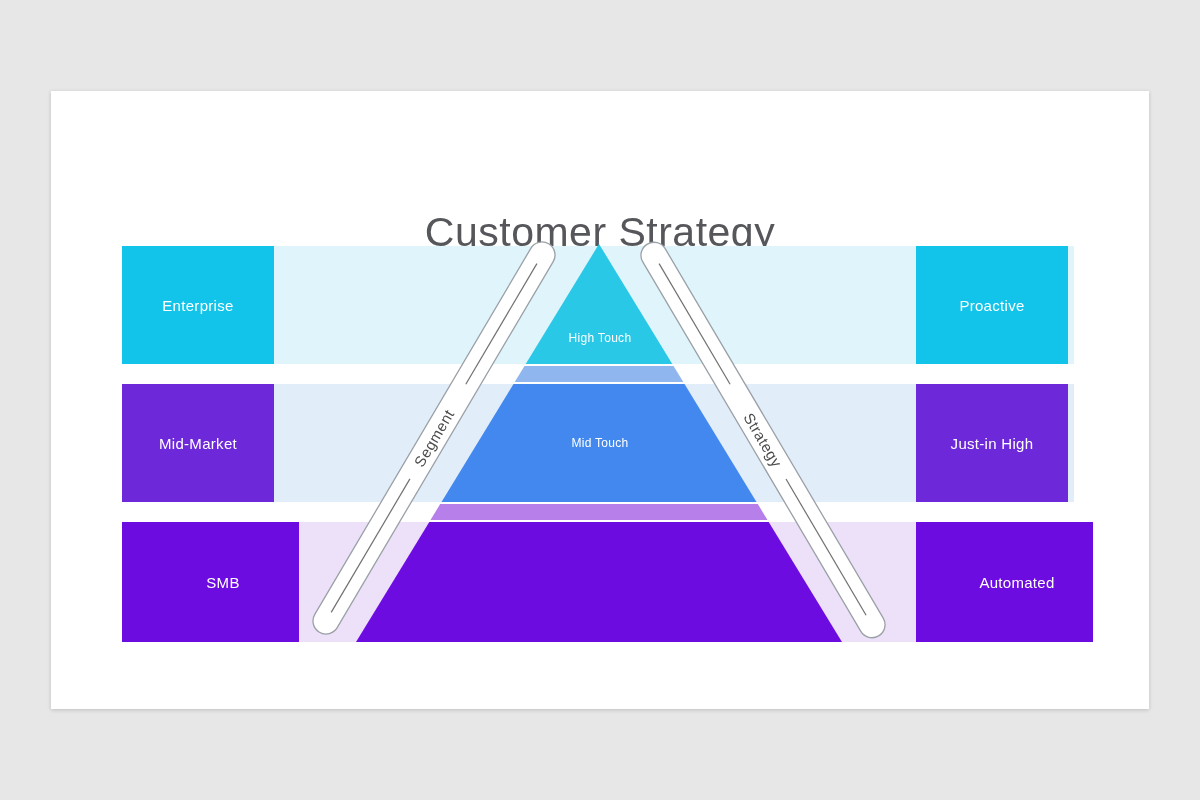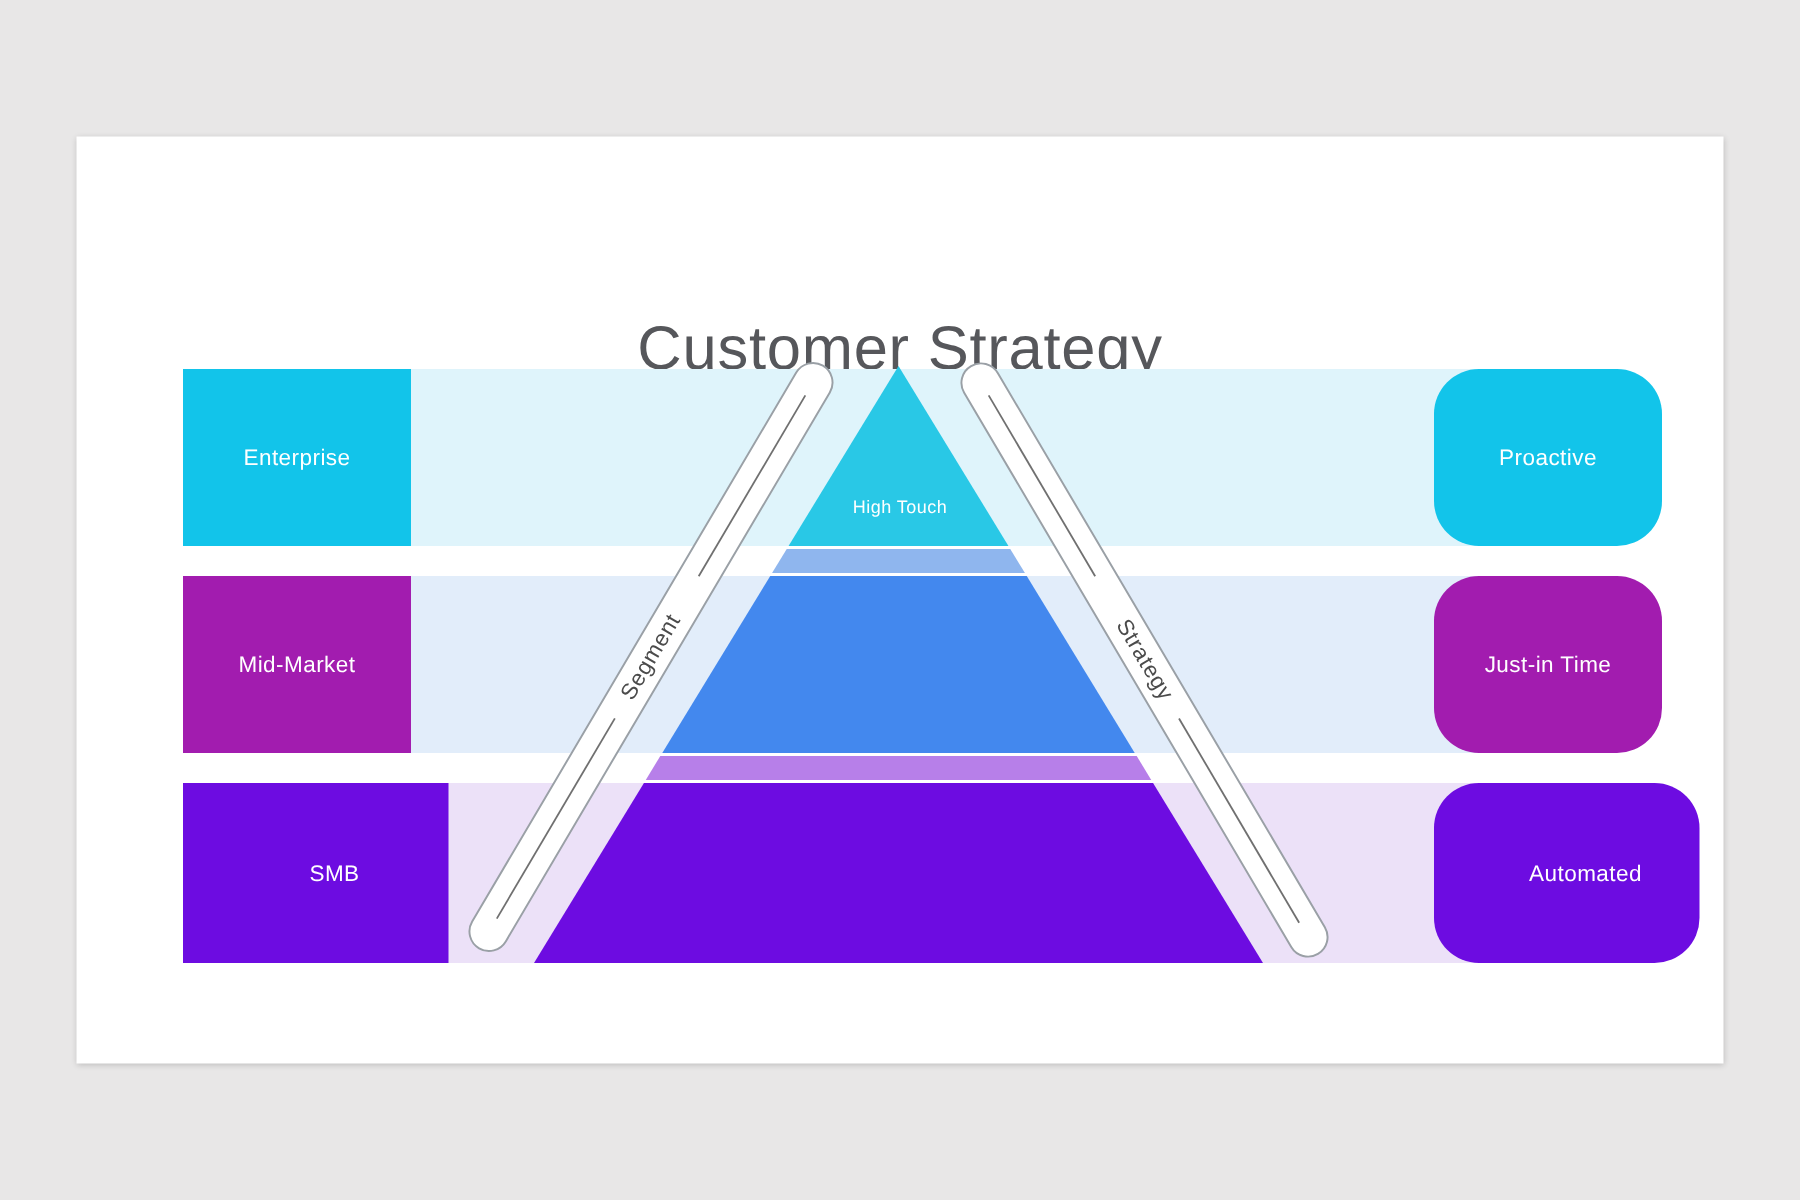--- a/index.html
+++ b/index.html
@@ -23,26 +23,26 @@
   }
   .band { position:absolute; left:122px; width:952px; }
   .band.b1 { top:246px; height:118px; background:#dff4fb; }
   .band.b2 { top:384px; height:118px; background:#e2edfa; }
   .band.b3 { top:522px; height:120px; background:#ece1f8; }
   .sidebox {
     position:absolute; width:152px; display:flex; align-items:center;
     justify-content:center; color:#ffffff; font-size:15px; letter-spacing:.3px;
   }
   .sb-left  { left:122px; }
-  .sb-right { left:956px;border-radius:30px; }
+  .sb-right { left:916px; }
   .r1 { top:246px; height:118px; }
   .r2 { top:384px; height:118px; }
   .r3 { top:522px; height:120px; }
   .box-cyan   { background:#12c4ea; }
-  .box-blue   { background:#a21caf;text-align:right; }
+  .box-blue   { background:#6d28d9;text-align:right; }
   .box-purple { background:#6d0ce1;padding-left:25px; }
   .pyr-svg { position:absolute; left:0; top:0; width:1200px; height:800px; }
   .tier-label {
     position:absolute; left:450px; width:300px; text-align:center;
     color:#ffffff; font-size:12px; letter-spacing:.3px;
   }
   .tl1 { top:331px; } .tl2 { top:436px; } .tl3 { top:575px; }
   .capsule-text { font-size:15px; fill:#4b4b4b; letter-spacing:.5px; }
 </style>
 </head>
@@ -75,33 +75,34 @@
 
     <g>
       <rect x="535.5" y="427" width="455" height="26" rx="13" ry="13" fill="#ffffff" stroke="#9aa0a6" stroke-width="1.3" transform="rotate(59.45 763 440)"></rect>
       <line x1="659.1" y1="263.6" x2="730.1" y2="384.2" stroke="#707070" stroke-width="1.2"></line>
       <line x1="786.0" y1="479.0" x2="866.1" y2="615.2" stroke="#707070" stroke-width="1.2"></line>
       <text x="763" y="440" text-anchor="middle" dominant-baseline="central" class="capsule-text" transform="rotate(59.45 763 440)">Strategy</text>
     </g>
   </svg>
 
   <div class="tier-label tl1">High Touch</div>
+  <div class="tier-label tl2">Mid Touch</div>
 
   <div class="sidebox sb-left r1 box-cyan">
       <span>Enterprise</span>
     </div>
   <div class="sidebox sb-left r2 box-blue">
       <span>Mid-Market</span>
     </div>
   <div class="sidebox sb-left r3 box-purple">
       <span>SMB</span>
     </div>
 
   <div class="sidebox sb-right r1 box-cyan">
       <span>Proactive</span>
     </div>
   <div class="sidebox sb-right r2 box-blue">
-      <span>Just-in Time</span>
+      <span>Just-in High</span>
     </div>
   <div class="sidebox sb-right r3 box-purple">
       <span>Automated</span>
     </div>
 </div>
 
 </body></html>

